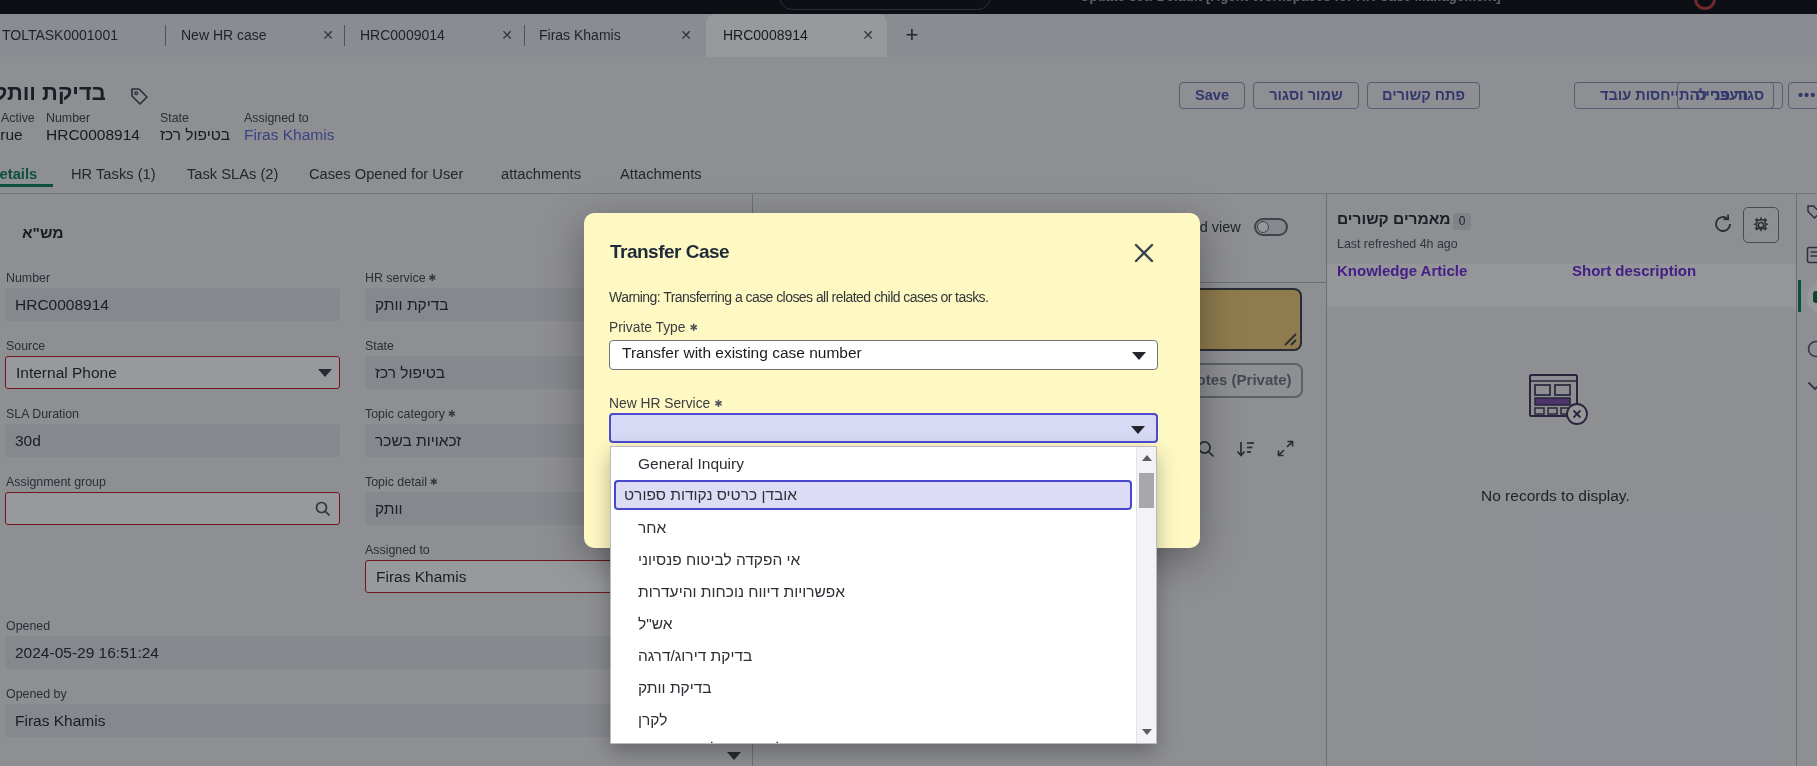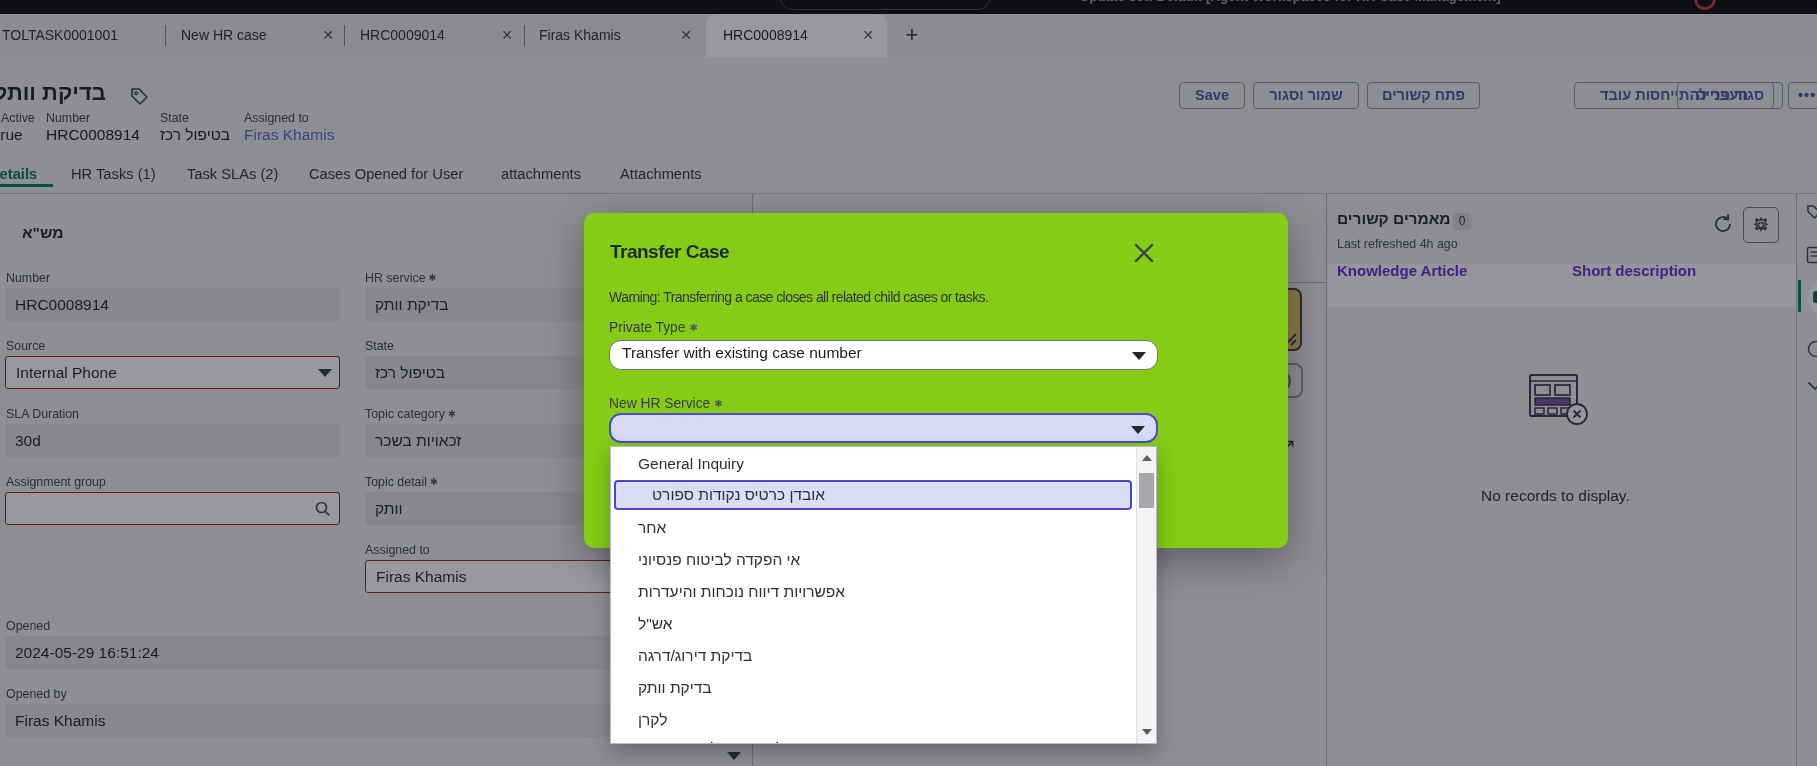--- a/index.html
+++ b/index.html
@@ -84,42 +84,42 @@
   .kb-col { position:absolute; top:68px; font-size:15px; font-weight:700; color:#6d28d9; white-space:nowrap; }
   #kb-empty-text { position:absolute; left:1481px; top:293px; font-size:15.5px; color:#2b2e33; white-space:nowrap; }
 
   
   #strip-greenbar { position:absolute; left:1798px; top:86px; width:3px; height:32px; background:#0e7d55; }
 
   
   #backdrop { left:0; top:0; width:1817px; height:766px; background:rgba(16,18,26,0.43); z-index:10; }
 
   
-  #modal { left:584px; top:213px; width:704px; height:335px; background:#84cc16; border-radius:10px;
+  #modal { left:584px; top:213px; width:616px; height:335px; background:#fef9c3; border-radius:10px;
     box-shadow:0 12px 40px rgba(0,0,0,0.35); z-index:11;padding-left:44px; }
   #modal-title { position:absolute; left:26px; top:28px; font-size:19px; letter-spacing:-0.5px; font-weight:700; color:#1f2a38; }
   #modal-close { position:absolute; left:548px; top:28px; width:24px; height:24px; }
   #modal-warning { position:absolute; left:25px; top:76px; font-size:14px; letter-spacing:-0.55px; color:#33363b; white-space:nowrap; }
   .m-label { position:absolute; left:25px; font-size:13.8px; color:#3a3d43; white-space:nowrap; }
   .m-star { font-size:10px; color:#54575e; vertical-align:1px; padding-left:4px; }
-  .m-select { position:absolute; left:25px; width:549px; height:30px; border-radius:12px; }
+  .m-select { position:absolute; left:25px; width:549px; height:30px; border-radius:4px; }
   #m-select1 { top:127px; border:1px solid #6e727c; background:#fff; }
   #m-select1 .sel-text { position:absolute; left:12px; top:3px; font-size:15.5px; color:#191b1f; white-space:nowrap; }
   #m-select2 { top:200px; border:2px solid #4a4bd0; background:#d8d9f5; }
   .sel-caret { position:absolute; right:11px; top:11px; width:0; height:0;
     border-left:7px solid transparent; border-right:7px solid transparent; border-top:8px solid #23262c; }
 
   
   #listbox { left:610px; top:446px; width:547px; height:298px; background:#ffffff;
     border:1px solid #b9bac1; box-shadow:0 8px 20px rgba(0,0,0,0.28); z-index:12; overflow:hidden; }
   .lb-item { position:absolute; left:1px; width:524px; height:32px; font-size:15.5px; color:#2c2f35;
     line-height:32px; padding-left:26px; white-space:nowrap; overflow:hidden; }
   #lb-sel { position:absolute; left:3px; top:33px; width:518px; height:30px; background:#dcdcf6;
     border:2px solid #4647cc; border-radius:4px; font-size:15.5px; color:#2c2f35; line-height:26px;
-    padding-left:36px; white-space:nowrap; }
+    padding-left:8px; white-space:nowrap; }
   #lb-scroll { position:absolute; right:0; top:0; width:20px; height:296px; background:#f3f3f5; border-left:1px solid #e3e3e7; }
   #lb-thumb { position:absolute; left:2px; top:26px; width:15px; height:35px; background:#a7a8ae; }
   .lb-arrow-up { position:absolute; left:5px; top:8px; width:0; height:0;
     border-left:5px solid transparent; border-right:5px solid transparent; border-bottom:6px solid #595d64; }
   .lb-arrow-dn { position:absolute; left:5px; bottom:8px; width:0; height:0;
     border-left:5px solid transparent; border-right:5px solid transparent; border-top:6px solid #595d64; }
 
   svg { display:block; }
 </style>
 </head>

